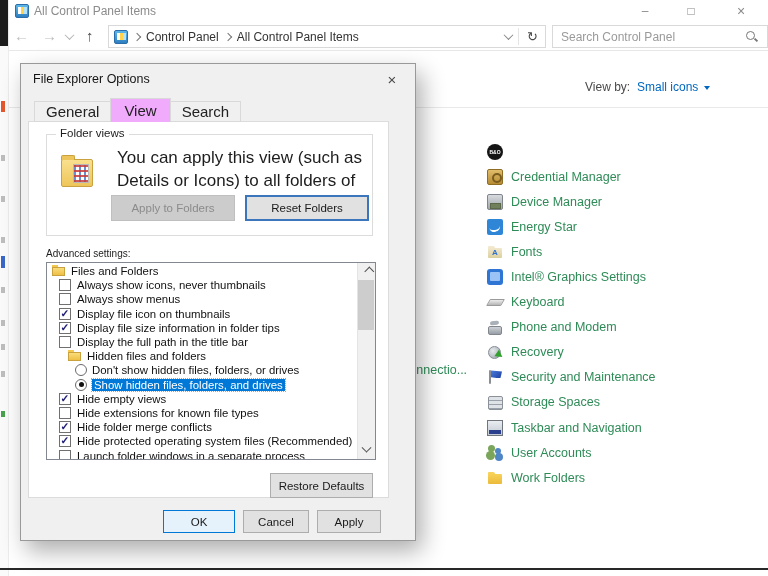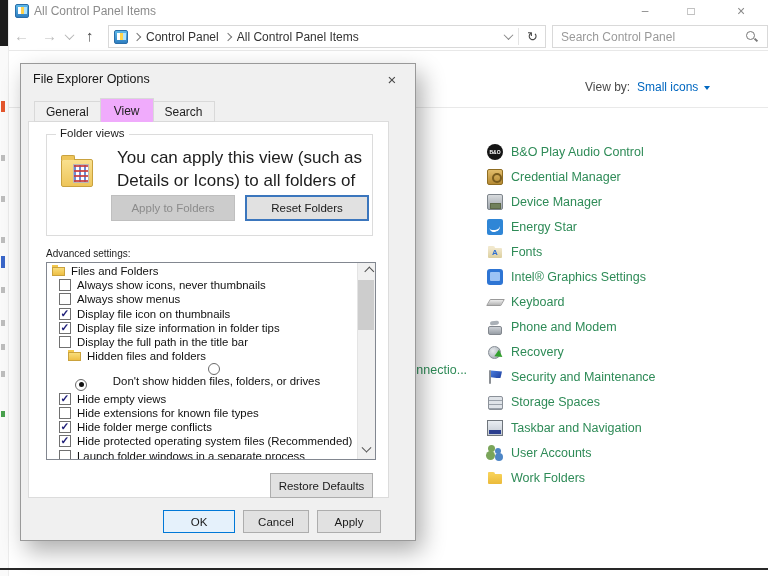--- a/index.html
+++ b/index.html
@@ -105,21 +105,21 @@
       background:#4e86c6;box-shadow:1px 6px 0 1px #4e86c6}
 
   
   #dialog{left:20px;top:63px;width:396px;height:478px;background:#f0f0f0;border:1px solid #999;
           box-sizing:border-box;box-shadow:6px 10px 22px rgba(0,0,0,.32);z-index:10}
   #dlg-title{left:12px;top:8px;font-size:12.5px;color:#141414}
   #dlg-close{right:12px;top:5px;font-size:15px;color:#4a4a4a;cursor:pointer;width:22px;height:20px;
              display:flex;align-items:center;justify-content:center}
   #dlg-tabs{position:absolute;left:13px;top:34px;height:24px;display:flex;align-items:flex-end;z-index:3}
   .tab{height:21px;padding:0 11px;background:#f0f0f0;border:1px solid #d9d9d9;display:flex;align-items:center;
-       font-size:12px;color:#222;box-sizing:border-box;margin-right:-1px;cursor:pointer}
+       font-size:15px;color:#222;box-sizing:border-box;margin-right:-1px;cursor:pointer}
   .tab.active{height:24px;background:#f0abfc;border-bottom:none;padding:0 13px;position:relative;z-index:4}
   #dlg-page{left:7px;top:57px;width:361px;height:377px;background:#fff;border:1px solid #dcdcdc;box-sizing:border-box}
 
   #groupbox{left:17px;top:12px;width:327px;height:102px;border:1px solid #dcdcdc;box-sizing:border-box}
   #groupbox-legend{position:absolute;left:9px;top:-8px;background:#fff;padding:0 4px;font-size:11.5px;color:#1d1d1d}
   .bigfold{position:absolute;left:14px;top:24px;width:30px;height:26px;
            background:linear-gradient(180deg,#f9e08e,#eec55a);border:1px solid #c9a23f;border-radius:2px}
   .bigfold::before{content:"";position:absolute;top:-5px;left:-1px;width:12px;height:4px;background:#eec55a;
                    border:1px solid #c9a23f;border-bottom:none;border-radius:2px 2px 0 0}
   .bigfold .dots{position:absolute;right:3px;top:4px;width:14px;height:17px;background:#fff;border:1px solid #b9b9b9;
@@ -194,21 +194,20 @@
   <span class="search-icon"></span>
 </div>
 
 <span class="abs" id="viewby-label">View by:</span>
 <span class="abs" id="viewby-value"><span>Small icons</span><span class="caret"></span></span>
 <div class="abs" id="hdr-divider"></div>
 
 <div class="abs" id="cp-items">
     <div class="cp-row">
       <span class="ic bo-play-icon"></span>
-      <span class="cp-label">B&amp;O Play Audio Control</span>
     </div>
     <div class="cp-row">
       <span class="ic credential-manager-icon"></span>
       <span class="cp-label">Credential Manager</span>
     </div>
     <div class="cp-row">
       <span class="ic device-manager-icon"></span>
       <span class="cp-label">Device Manager</span>
     </div>
     <div class="cp-row">
@@ -321,26 +320,27 @@
             <span>Display file size information in folder tips</span>
           </div>
           <div class="adv-row" style="padding-left: 12px;">
             <span class="cb"></span>
             <span>Display the full path in the title bar</span>
           </div>
           <div class="adv-row" style="padding-left: 21px;">
             <span class="mfold"></span>
             <span>Hidden files and folders</span>
           </div>
-          <div class="adv-row" style="padding-left: 28px; flex-direction: column;">
+          <div class="adv-row" style="padding-left: 28px;">
             <span class="rb"></span>
             <span>Don't show hidden files, folders, or drives</span>
           </div>
           <div class="adv-row" style="padding-left: 28px;">
             <span class="rb on"></span>
+            <span class="sel-label">Show hidden files, folders, and drives</span>
           </div>
           <div class="adv-row" style="padding-left: 12px;">
             <span class="cb">✓</span>
             <span>Hide empty views</span>
           </div>
           <div class="adv-row" style="padding-left: 12px;">
             <span class="cb"></span>
             <span>Hide extensions for known file types</span>
           </div>
           <div class="adv-row" style="padding-left: 12px;">

